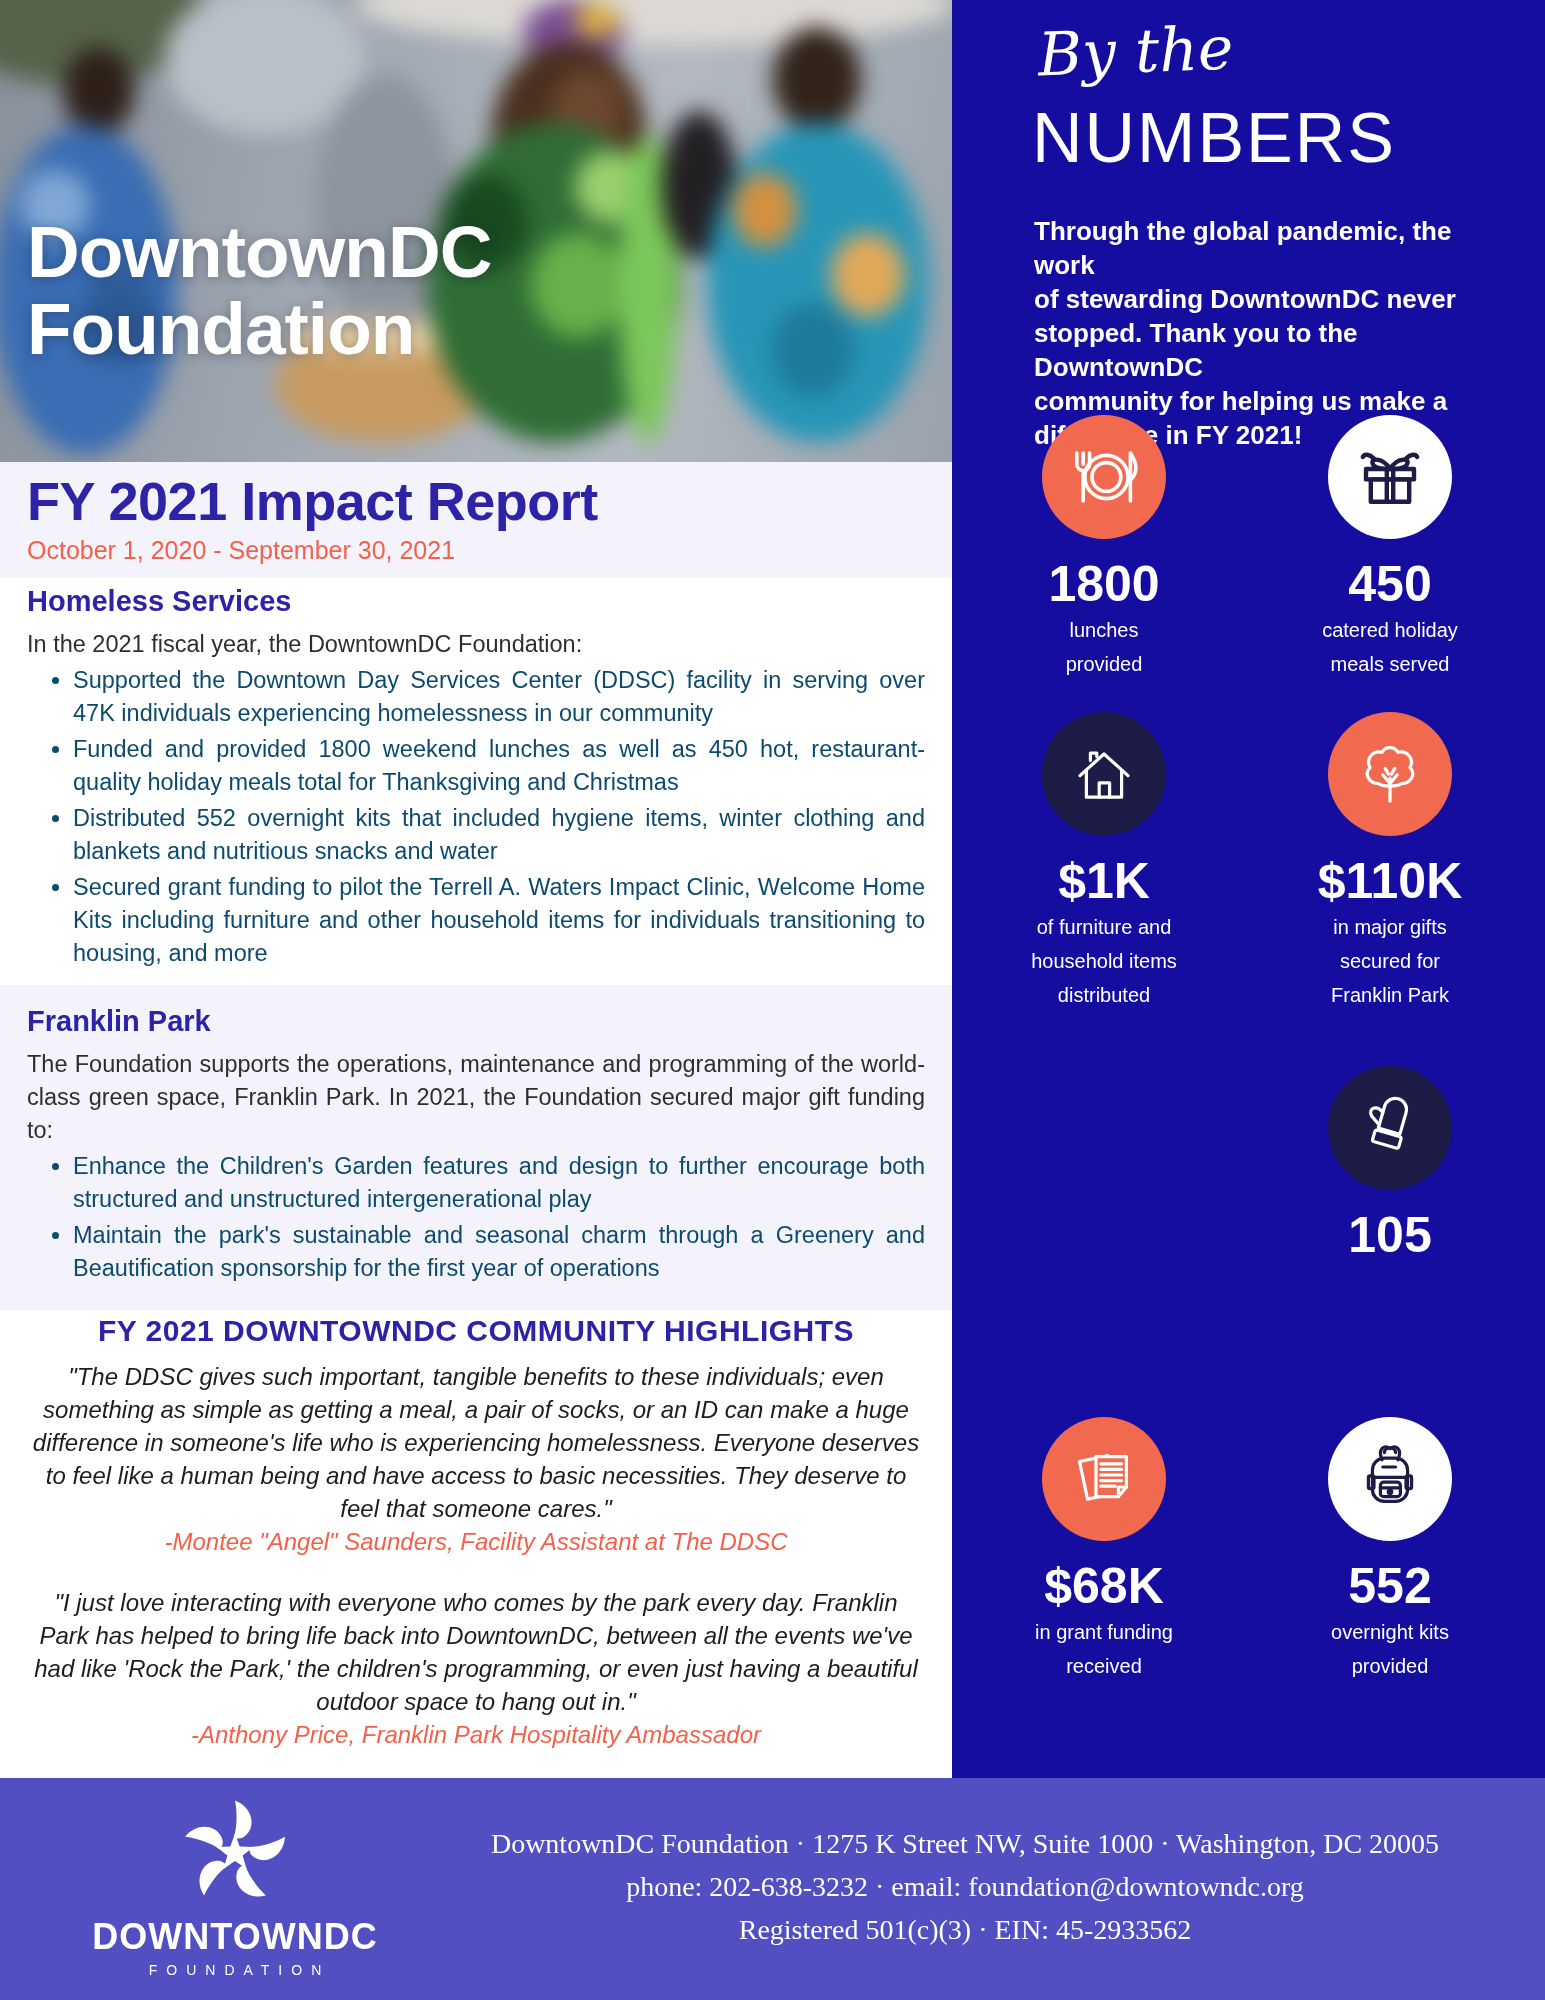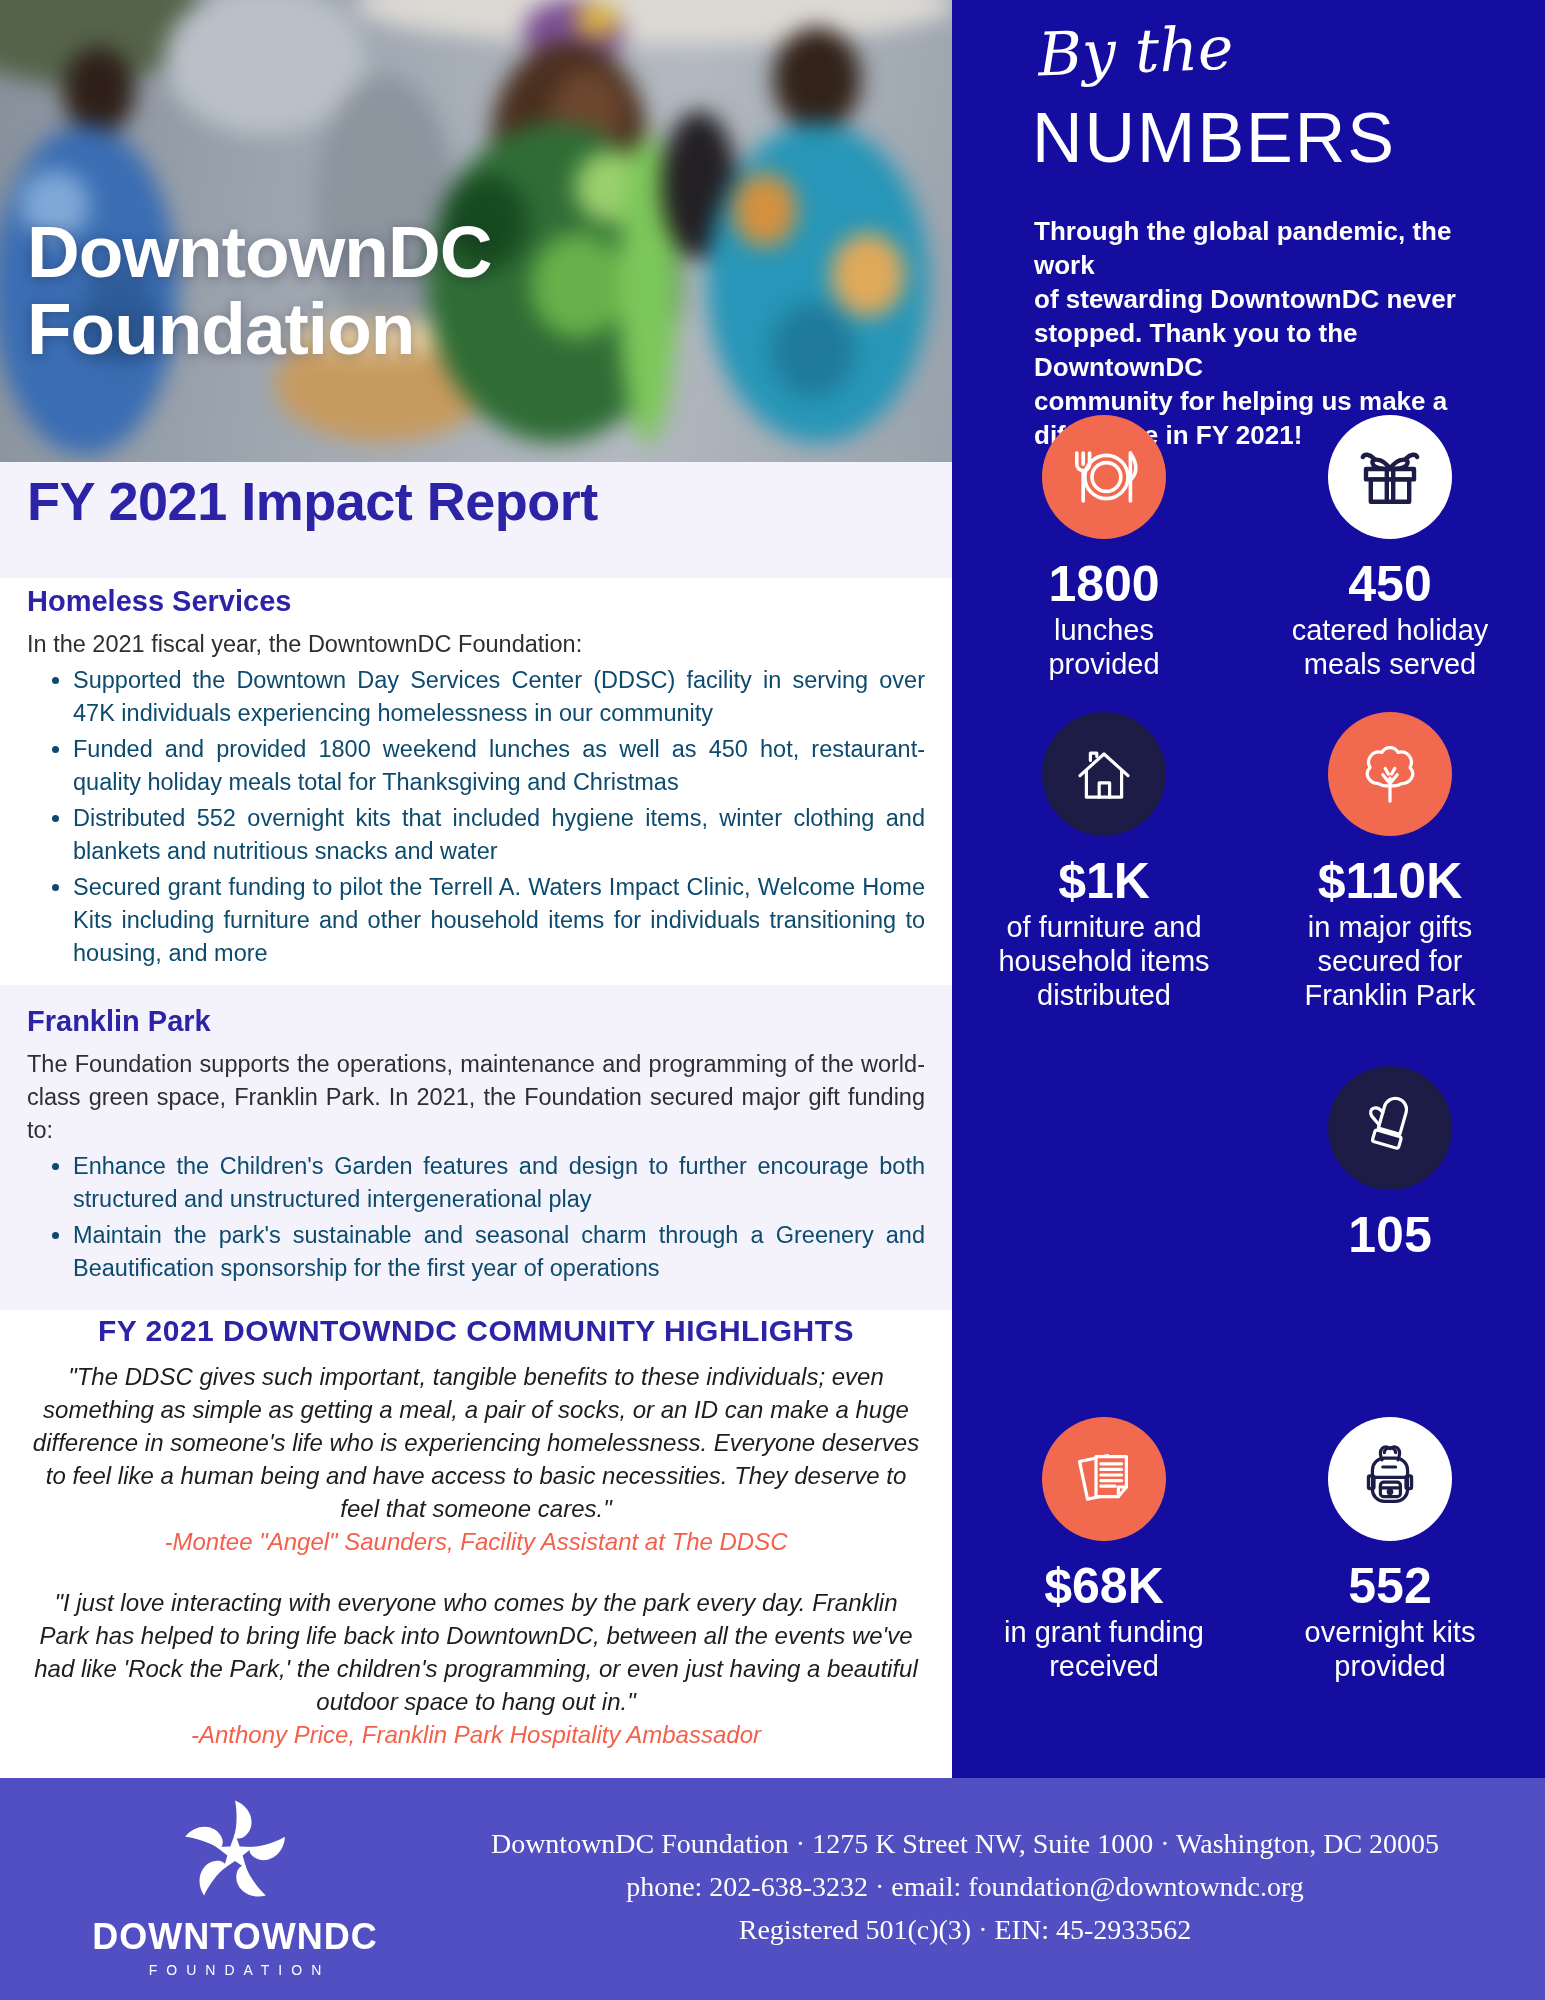--- a/index.html
+++ b/index.html
@@ -48,21 +48,21 @@
   .numbers-intro{position:absolute;left:82px;top:214px;width:485px;font-size:26px;
         font-weight:700;line-height:34px;margin:0;white-space:pre-line;}
 
   .stat{position:absolute;width:290px;display:flex;flex-direction:column;align-items:center;}
   .circle{width:124px;height:124px;border-radius:50%;display:flex;align-items:center;justify-content:center;}
   .circle svg{width:80px;height:80px;}
   .circle.coral{background:#f16a50;color:#fff;}
   .circle.white{background:#ffffff;color:#1d1c47;}
   .circle.navy{background:#1d1c47;color:#fff;}
   .stat-value{margin-top:18px;font-size:50px;font-weight:700;line-height:1.08;}
-  .stat-label{margin-top:2px;font-size:29px;line-height:34px;text-align:center;white-space:pre-line;}
+  .stat-label{margin-top:2px;font-size:20px;line-height:34px;text-align:center;white-space:pre-line;}
 
   .c1{left:7px;}  .c2{left:293px;}
   .r1{top:415px;} .r2{top:712px;} .r3{top:1066px;} .r4{top:1417px;}
 
   
   .footer{position:absolute;left:0;top:1778px;width:1545px;height:222px;background:#514fc1;color:#fff;}
   .logo{position:absolute;left:85px;top:18px;width:300px;text-align:center;}
   .logo svg{width:114px;height:114px;}
   .logo-name{font-size:36px;font-weight:700;letter-spacing:1px;margin-top:2px;}
   .logo-sub{font-size:14px;letter-spacing:9px;margin-top:4px;padding-left:9px;}
@@ -105,20 +105,21 @@
       <div class="blob" style="left:796px;top:328px;width:84px;height:94px;background:#1f7a9a;"></div>
     </div>
     <h1 class="hero-title">
       <span>DowntownDC</span>
       <span>Foundation</span>
     </h1>
   </section>
 
   <section class="report-band">
     <h2 class="report-title">FY 2021 Impact Report</h2>
+    <div class="report-date">October 1, 2020 - September 30, 2021</div>
   </section>
 
   <section class="left-body">
     <h3 class="section-heading">Homeless Services</h3>
     <p class="body-text">In the 2021 fiscal year, the DowntownDC Foundation:</p>
     <ul class="bullets">
       <li>Supported the Downtown Day Services Center (DDSC) facility in serving over 47K individuals experiencing homelessness in our community</li>
       <li>Funded and provided 1800 weekend lunches as well as 450 hot, restaurant-quality holiday meals total for Thanksgiving and Christmas</li>
       <li>Distributed 552 overnight kits that included hygiene items, winter clothing and blankets and nutritious snacks and water</li>
       <li>Secured grant funding to pilot the Terrell A. Waters Impact Clinic, Welcome Home Kits including furniture and other household items for individuals transitioning to housing, and more</li>

